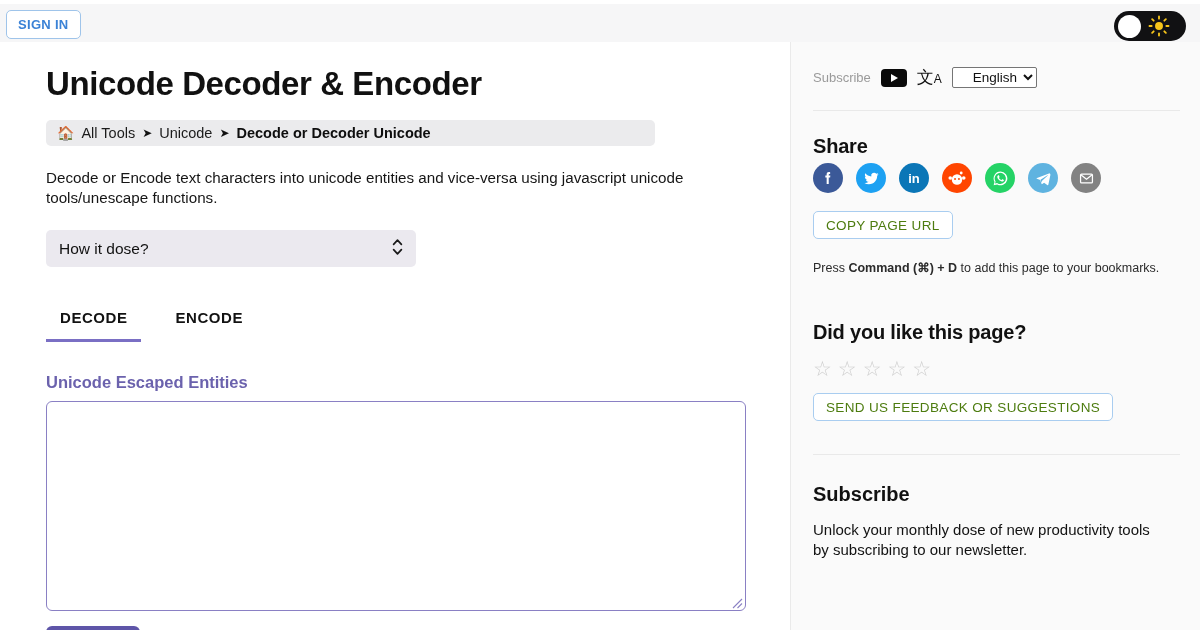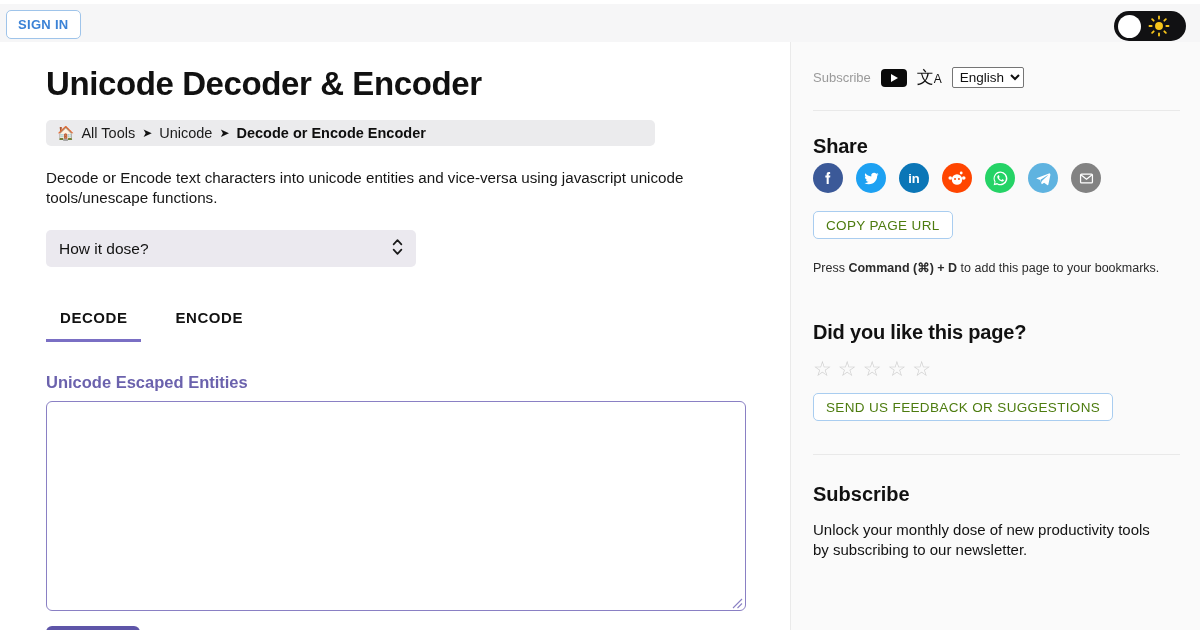--- a/index.html
+++ b/index.html
@@ -155,21 +155,21 @@
     border-left: 7px solid #ffffff;
     border-top: 4.5px solid transparent;
     border-bottom: 4.5px solid transparent;
     margin-left: 2px;
   }
   .translate-icon { font-size: 17px; line-height: 1; color: #111; text-align: right; }
   .lang-select {
     font-family: "Liberation Sans", sans-serif;
     font-size: 13.5px;
     height: 21px;
-    padding: 0 2px 0 3px;
+    padding: 0 2px 0 16px;
     border: 1px solid #757575;
     border-radius: 2px;
     background: #ffffff;
     color: #111;
   }
   .sb-divider {
     height: 1px; background: #e9e9e9;
     margin: 22px 0 0 0;
   }
   .sb-heading {
@@ -239,21 +239,21 @@
 <div class="main">
 
   <h1 class="page-title">Unicode Decoder &amp; Encoder</h1>
 
   <div class="breadcrumb">
     <span class="bc-home">🏠</span>
     <span class="bc-item">All Tools</span>
     <span class="bc-sep">➤</span>
     <span class="bc-item">Unicode</span>
     <span class="bc-sep">➤</span>
-    <span class="bc-current">Decode or Encode Encoder</span>
+    <span class="bc-current">Decode or Decoder Unicode</span>
   </div>
 
   <p class="desc">Decode or Encode text characters into unicode entities and vice-versa using javascript unicode tools/unescape functions.</p>
 
   <div class="accordion">
     <span>How it dose?</span>
     <span>
       <svg width="11" height="18" viewBox="0 0 11 18" fill="none" stroke="#1a1a1a" stroke-width="1.7" stroke-linecap="round" stroke-linejoin="round">
         <polyline points="1.6,6.4 5.5,2.2 9.4,6.4"></polyline>
         <polyline points="1.6,11.6 5.5,15.8 9.4,11.6"></polyline>

